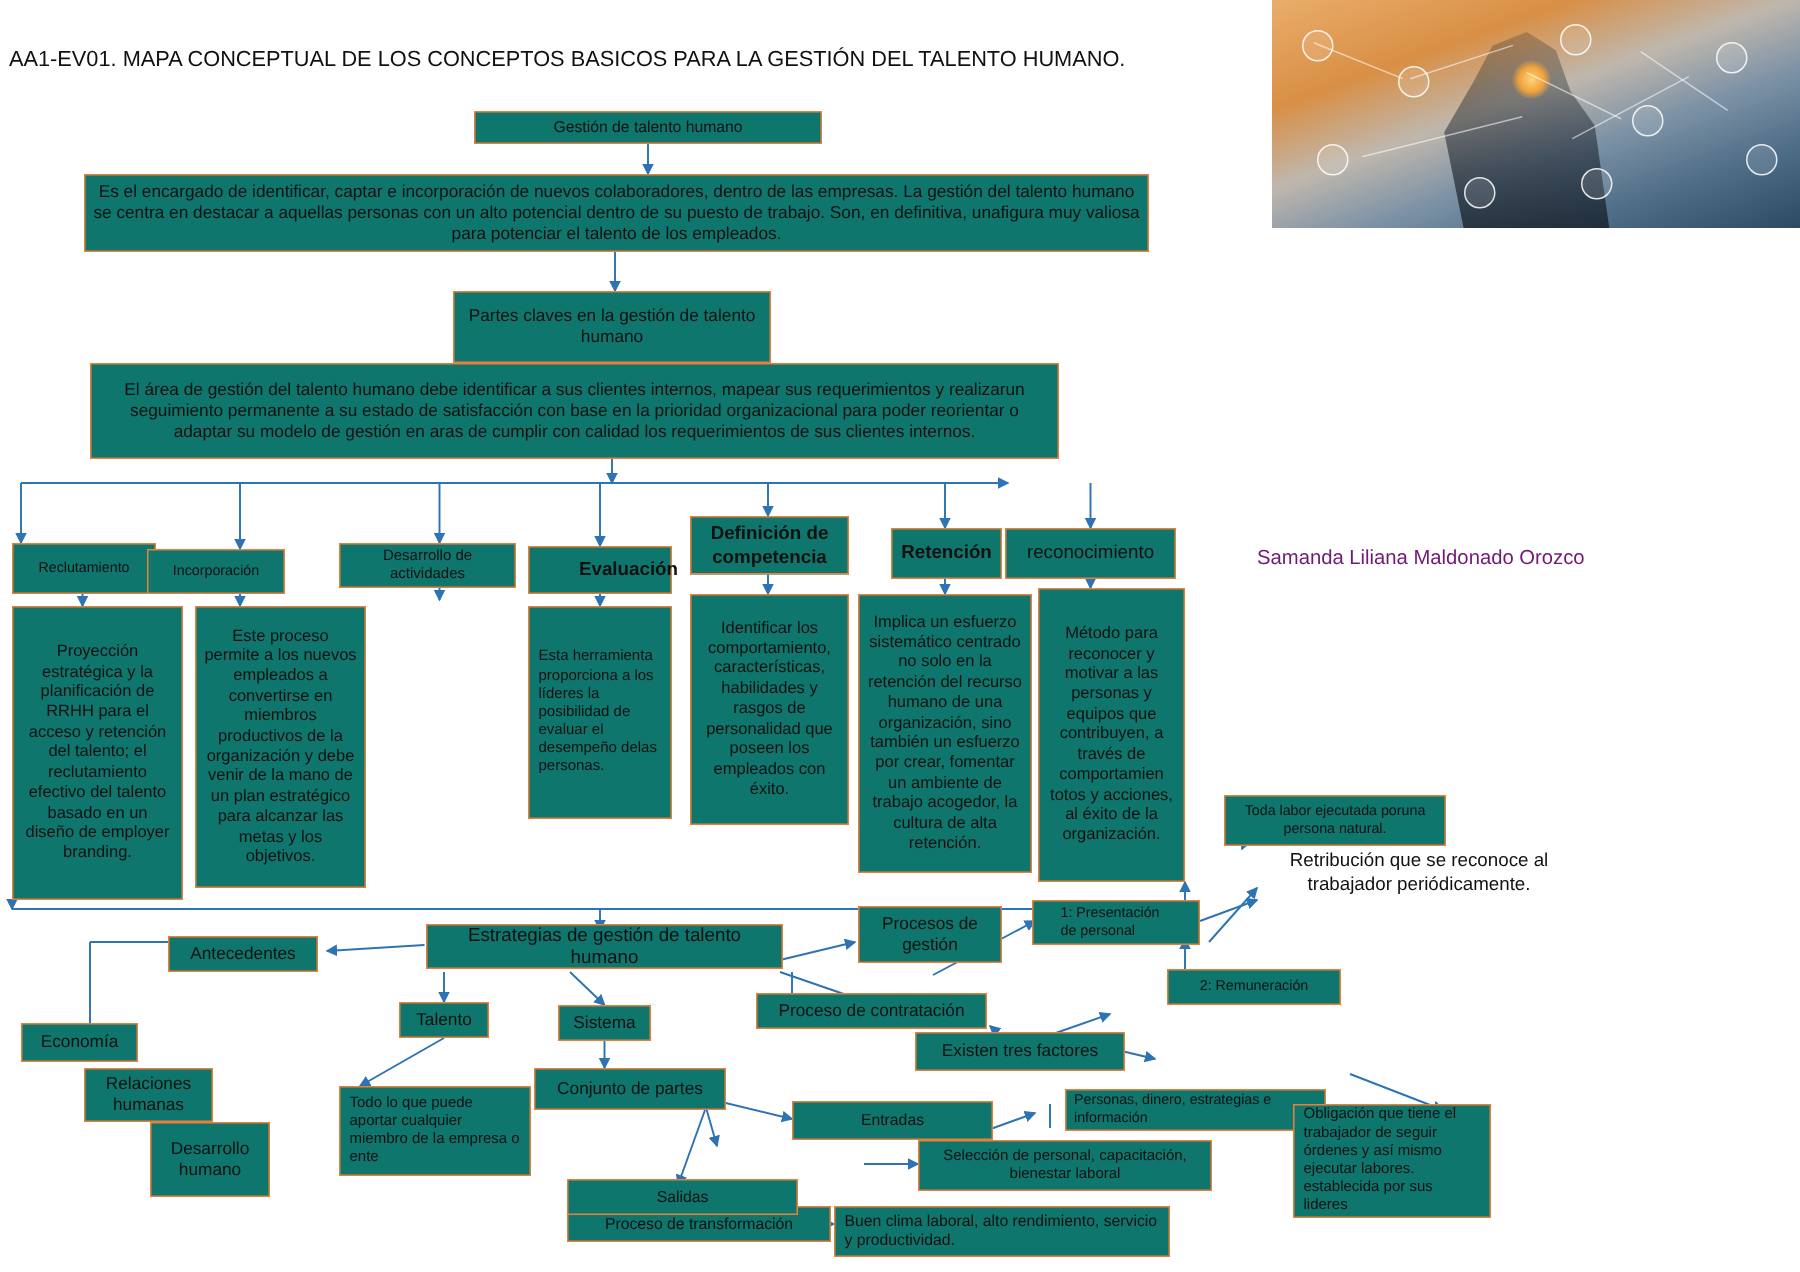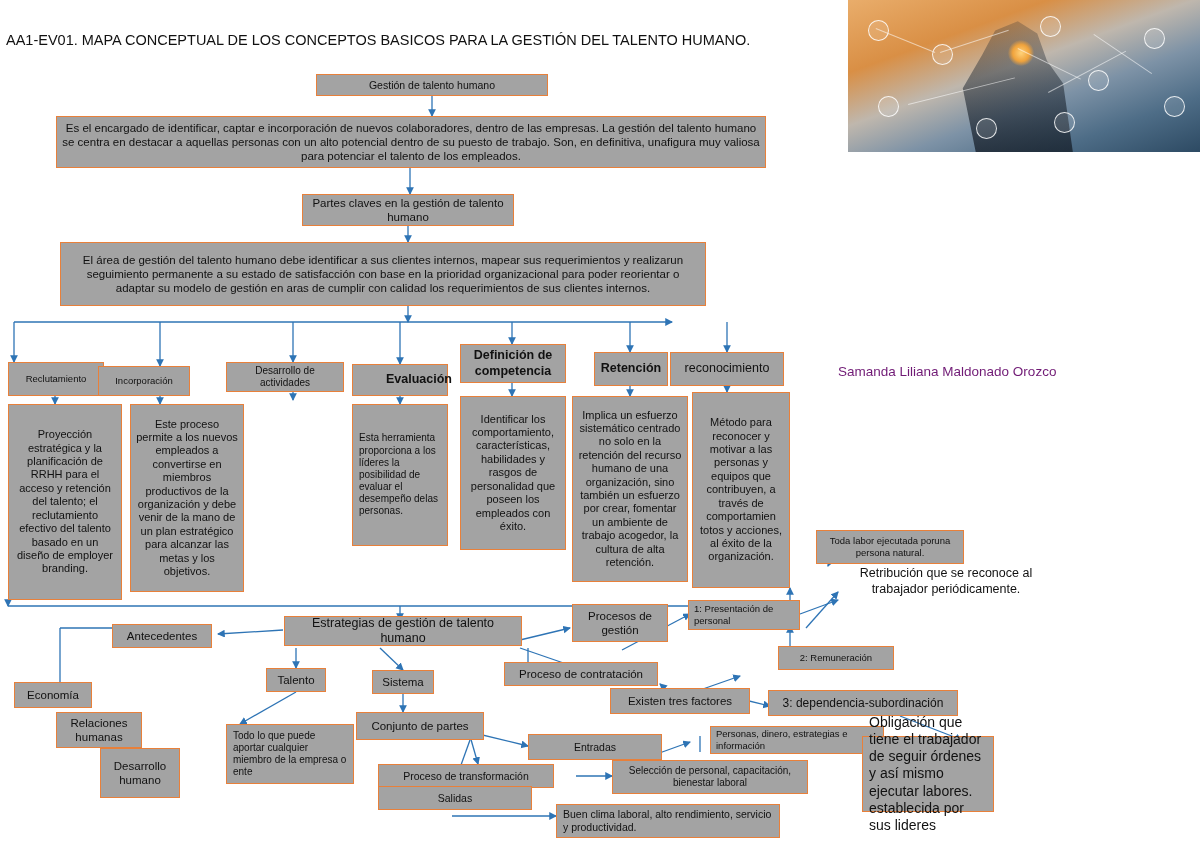--- a/index.html
+++ b/index.html
@@ -24,21 +24,21 @@
   svg.wires {
     position: absolute;
     left: 0; top: 0;
     width: 1200px;
     height: 848px;
     pointer-events: none;
   }
   .box {
     position: absolute;
     border: 1px solid #E8803A;
-    background: #a3a3a3;
+    background: #0f766e;
     box-sizing: border-box;
     display: flex;
     align-items: center;
     justify-content: center;
     text-align: center;
     line-height: 1.22;
     padding: 3px 5px;
     color: #111;
   }
   .title {
@@ -196,21 +196,21 @@
     <div class="netdot" style="left:316px; top:96px;"></div>
     <div class="netdot" style="left:206px; top:112px;"></div>
   </div>
 
   <div class="author" style="left:838px; top:364px;">Samanda Liliana Maldonado Orozco</div>
 
   <div class="box" style="left:316px; top:74px; width:232px; height:22px; font-size:10.5px;">Gestión de talento humano</div>
 
   <div class="box" style="left:56px; top:116px; width:710px; height:52px; font-size:11.5px;">Es el encargado de identificar, captar e incorporación de nuevos colaboradores, dentro de las empresas. La gestión del talento humano se centra en destacar a aquellas personas con un alto potencial dentro de su puesto de trabajo. Son, en definitiva, unafigura muy valiosa para potenciar el talento de los empleados.</div>
 
-  <div class="box" style="left:302px; top:194px; width:212px; height:32px; font-size:11.5px;">Partes claves en la gestión de talento humano</div>
+  <div class="box" style="left:302px; top:194px; width:212px; height:48px; font-size:11.5px;">Partes claves en la gestión de talento humano</div>
 
   <div class="box" style="left:60px; top:242px; width:646px; height:64px; font-size:11.5px;">El área de gestión del talento humano debe identificar a sus clientes internos, mapear sus requerimientos y realizarun seguimiento permanente a su estado de satisfacción con base en la prioridad organizacional para poder reorientar o adaptar su modelo de gestión en aras de cumplir con calidad los requerimientos de sus clientes internos.</div>
 
   <div class="box" style="left:8px; top:362px; width:96px; height:34px; font-size:9.5px;">Reclutamiento</div>
   <div class="box" style="left:98px; top:366px; width:92px; height:30px; font-size:9.5px;">Incorporación</div>
   <div class="box" style="left:226px; top:362px; width:118px; height:30px; font-size:10px;">Desarrollo de actividades</div>
   <div class="box" style="left:352px; top:364px; width:96px; height:32px; font-size:12.5px; font-weight:bold;padding-left:43px;">Evaluación</div>
   <div class="box" style="left:460px; top:344px; width:106px; height:39px; font-size:12.5px; font-weight:bold;">Definición de competencia</div>
   <div class="box" style="left:594px; top:352px; width:74px; height:34px; font-size:12.5px; font-weight:bold;">Retención</div>
   <div class="box" style="left:670px; top:352px; width:114px; height:34px; font-size:12.5px;">reconocimiento</div>
@@ -233,30 +233,29 @@
   <div class="box" style="left:56px; top:712px; width:86px; height:36px; font-size:11.5px;">Relaciones humanas</div>
   <div class="box" style="left:100px; top:748px; width:80px; height:50px; font-size:11.5px;">Desarrollo humano</div>
 
   <div class="box" style="left:266px; top:668px; width:60px; height:24px; font-size:11.5px;">Talento</div>
   <div class="box" style="left:226px; top:724px; width:128px; height:60px; font-size:10px; justify-content:flex-start; text-align:left; padding:6px;">Todo lo que puede aportar cualquier miembro de la empresa o ente</div>
 
   <div class="box" style="left:372px; top:670px; width:62px; height:24px; font-size:11.5px;">Sistema</div>
   <div class="box" style="left:356px; top:712px; width:128px; height:28px; font-size:11.5px;">Conjunto de partes</div>
 
   <div class="box" style="left:528px; top:734px; width:134px; height:26px; font-size:10.5px;">Entradas</div>
-  <div class="box" style="left:378px; top:764px; width:176px; height:24px; font-size:10.5px;">Proceso de transformación</div>
+  <div class="box" style="left:378px; top:804px; width:176px; height:24px; font-size:10.5px;">Proceso de transformación</div>
   <div class="box" style="left:378px; top:786px; width:154px; height:24px; font-size:10.5px;">Salidas</div>
 
   <div class="box" style="left:710px; top:726px; width:174px; height:28px; font-size:9.5px; justify-content:flex-start; text-align:left; padding:3px 5px;">Personas, dinero, estrategias e información</div>
   <div class="box" style="left:556px; top:804px; width:224px; height:34px; font-size:10.5px; justify-content:flex-start; text-align:left; padding:4px 6px;">Buen clima laboral, alto rendimiento, servicio y productividad.</div>
   <div class="box" style="left:612px; top:760px; width:196px; height:34px; font-size:10px;">Selección de personal, capacitación, bienestar laboral</div>
 
   <div class="box" style="left:572px; top:604px; width:96px; height:38px; font-size:11.5px;">Procesos de gestión</div>
   <div class="box" style="left:504px; top:662px; width:154px; height:24px; font-size:11.5px;">Proceso de contratación</div>
 
-  <div class="box" style="left:688px; top:600px; width:112px; height:30px; font-size:9.5px; justify-content:flex-start; text-align:left; padding:3px 5px;">1: Presentación de personal</div>
+  <div class="box" style="left:688px; top:600px; width:112px; height:30px; font-size:9.5px; justify-content:flex-start; text-align:left; padding:3px 18px;">1: Presentación de personal</div>
   <div class="box" style="left:778px; top:646px; width:116px; height:24px; font-size:9.5px;">2: Remuneración</div>
-  <div class="box" style="left:768px; top:690px; width:190px; height:26px; font-size:12px;">3: dependencia-subordinación</div>
   <div class="box" style="left:610px; top:688px; width:140px; height:26px; font-size:11.5px;">Existen tres factores</div>
 
-  <div class="box" style="left:862px; top:736px; width:132px; height:76px; font-size:14px; justify-content:flex-start; text-align:left; padding:6px;">Obligación que tiene el trabajador de seguir órdenes y así mismo ejecutar labores. establecida por sus lideres</div>
+  <div class="box" style="left:862px; top:736px; width:132px; height:76px; font-size:10px; justify-content:flex-start; text-align:left; padding:6px;">Obligación que tiene el trabajador de seguir órdenes y así mismo ejecutar labores. establecida por sus lideres</div>
 
 </div>
 
 </body></html>

